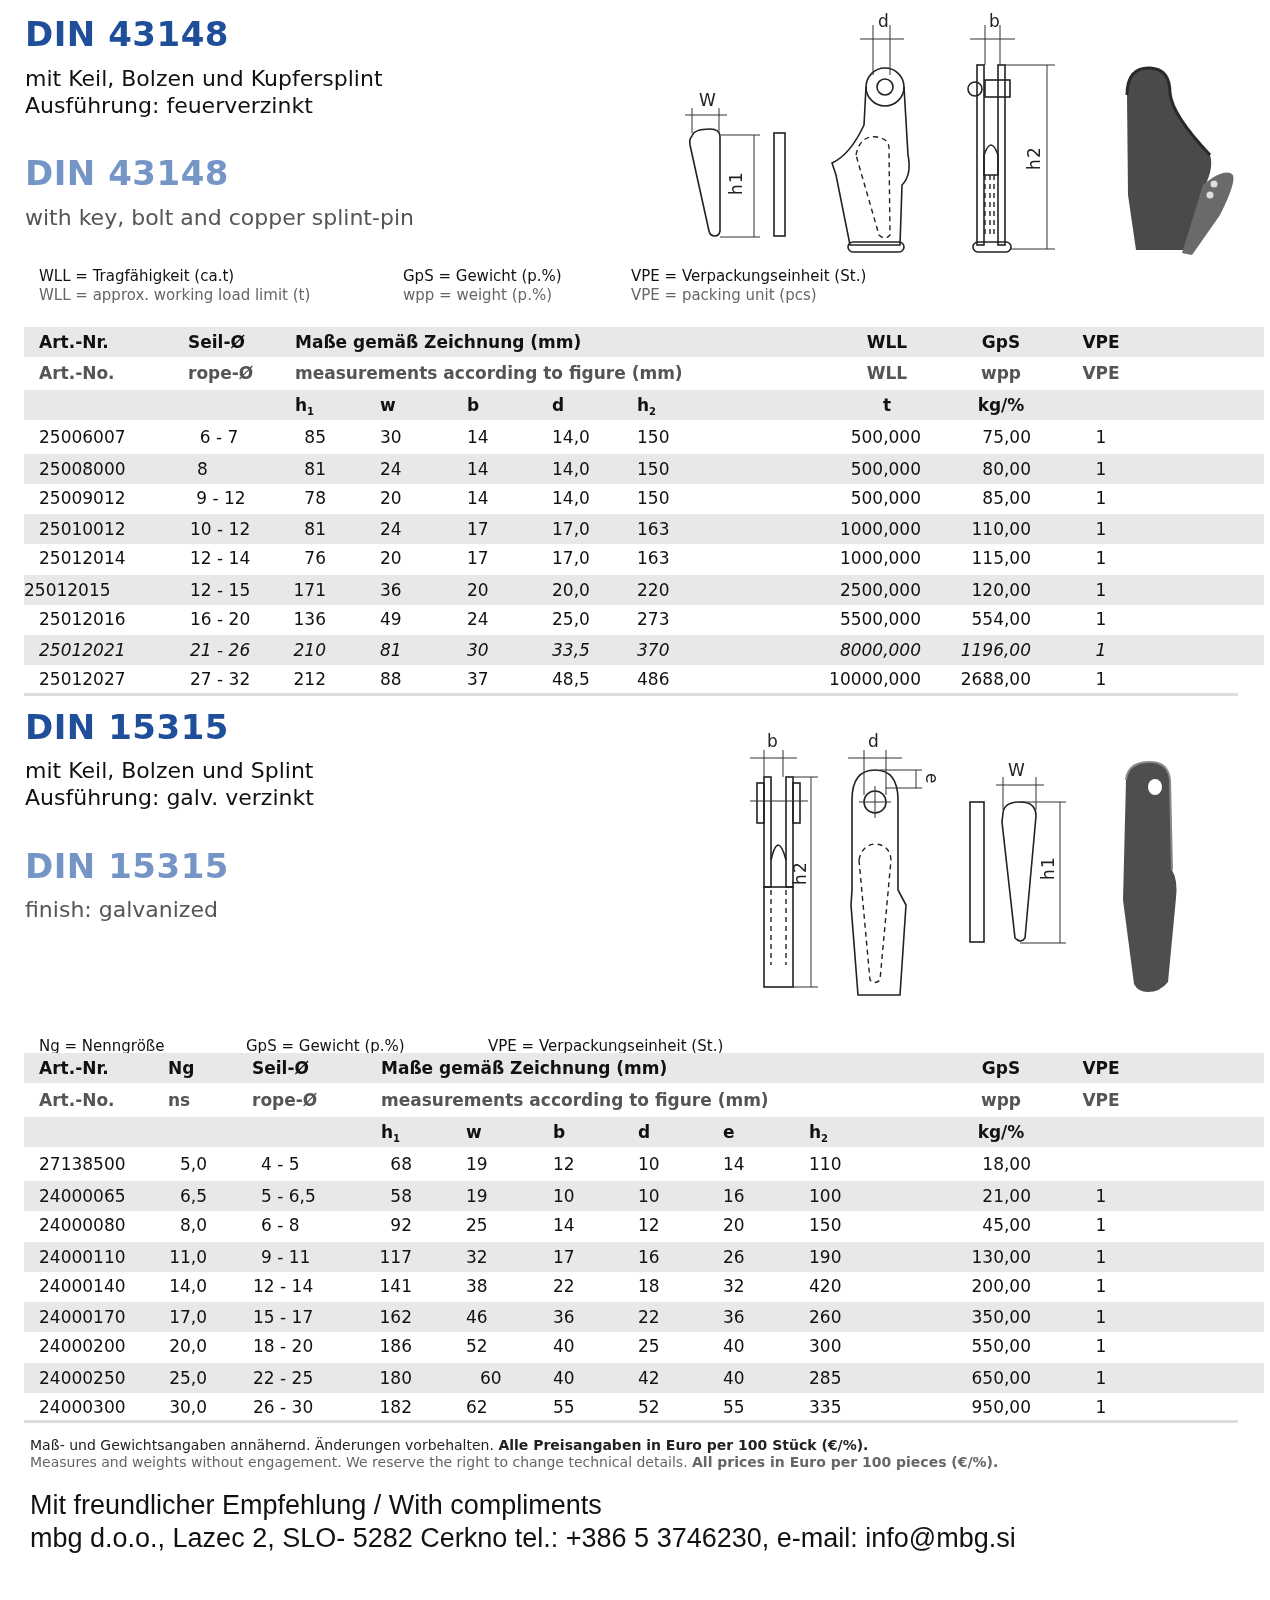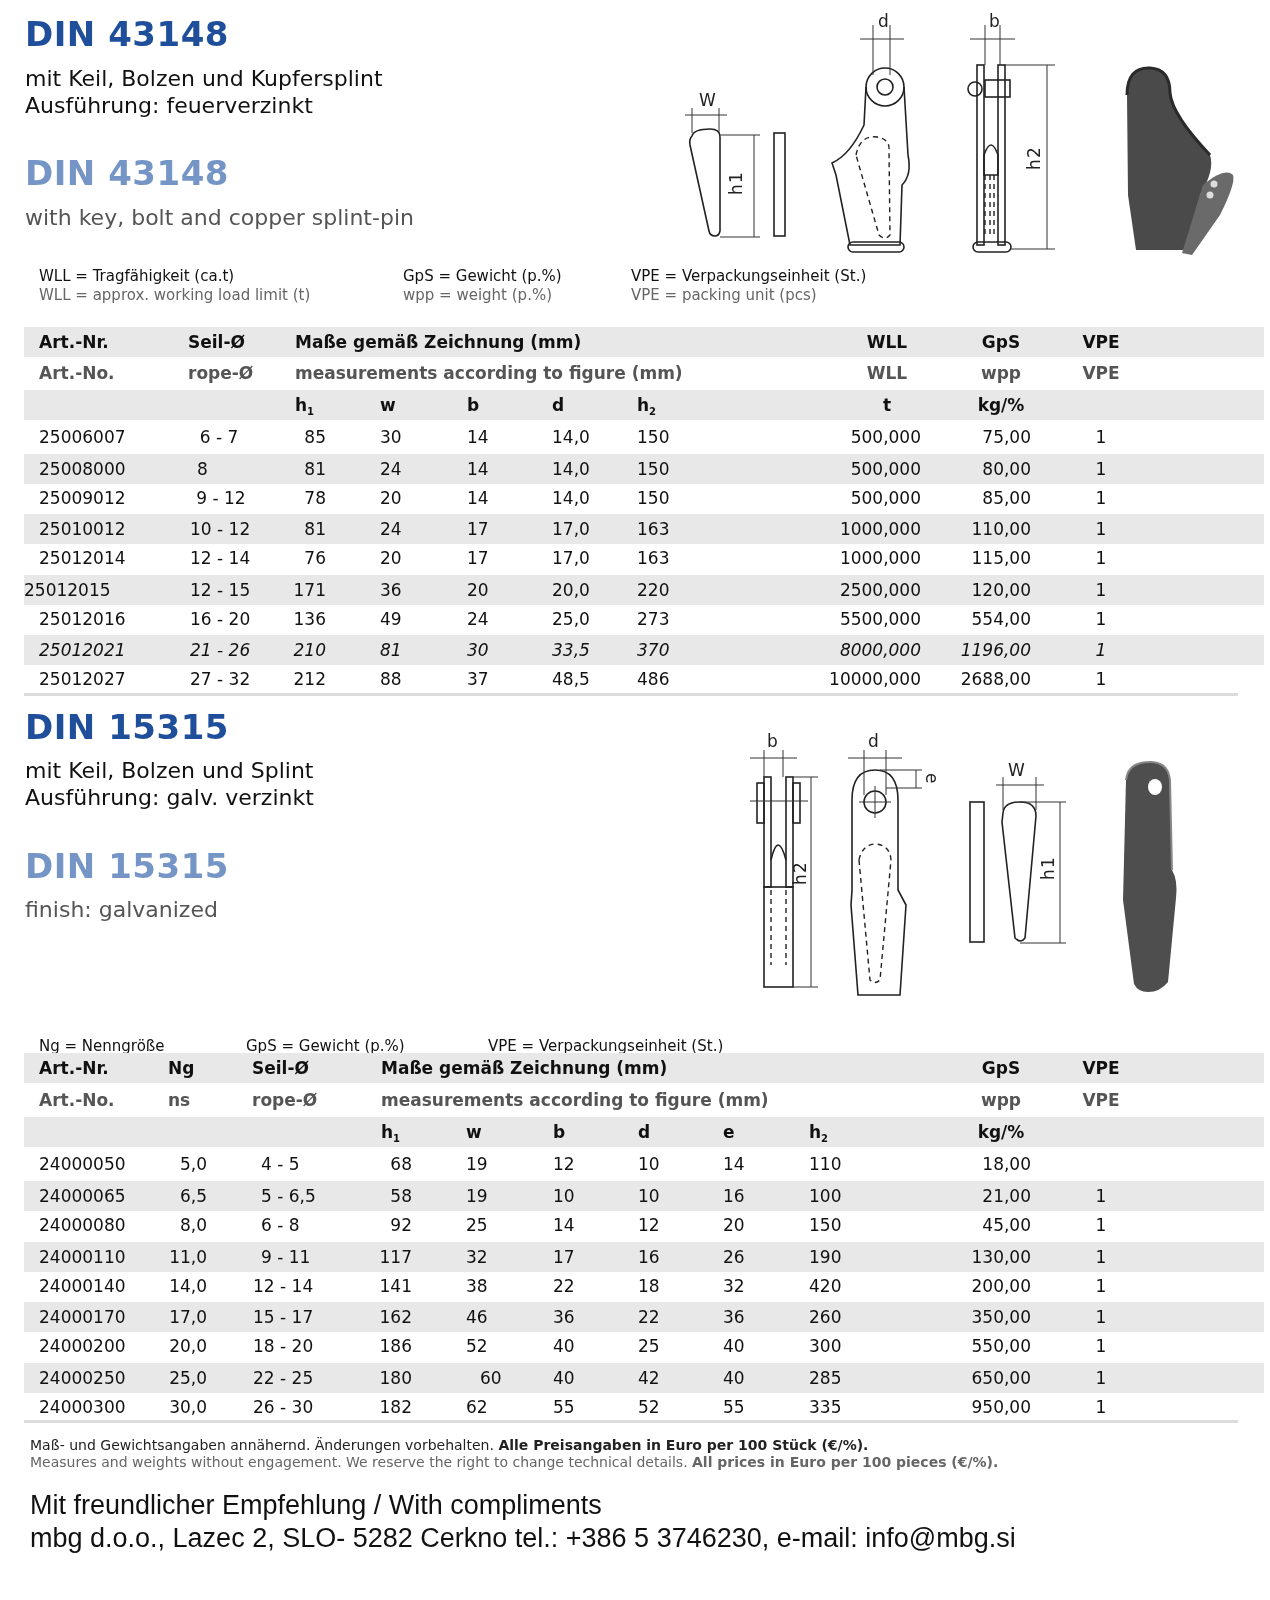--- a/index.html
+++ b/index.html
@@ -364,21 +364,21 @@
       <div class="cell" style="left:357px;"><span>h</span><sub>1</sub></div>
       <div class="cell" style="left:442px;">w</div>
       <div class="cell" style="left:529px;">b</div>
       <div class="cell" style="left:614px;">d</div>
       <div class="cell" style="left:699px;">e</div>
       <div class="cell" style="left:785px;"><span>h</span><sub>2</sub></div>
       <div class="cell c" style="left:937px;width:80px;">kg/%</div>
     </div>
 
     <div class="row" style="top:96px;">
-      <div class="cell" style="left:15px;">24000050</div>
+      <div class="cell" style="left:15px;">27138500</div>
       <div class="cell r" style="left:140px;width:43px;">5,0</div>
       <div class="cell" style="left:237px;">4 - 5</div>
       <div class="cell r" style="left:346px;width:42px;">68</div>
       <div class="cell" style="left:442px;">19</div>
       <div class="cell" style="left:529px;">12</div>
       <div class="cell" style="left:614px;">10</div>
       <div class="cell" style="left:699px;">14</div>
       <div class="cell" style="left:785px;">110</div>
       <div class="cell r" style="left:900px;width:107px;">18,00</div>
       <div class="cell c" style="left:1057px;width:40px;"></div>

